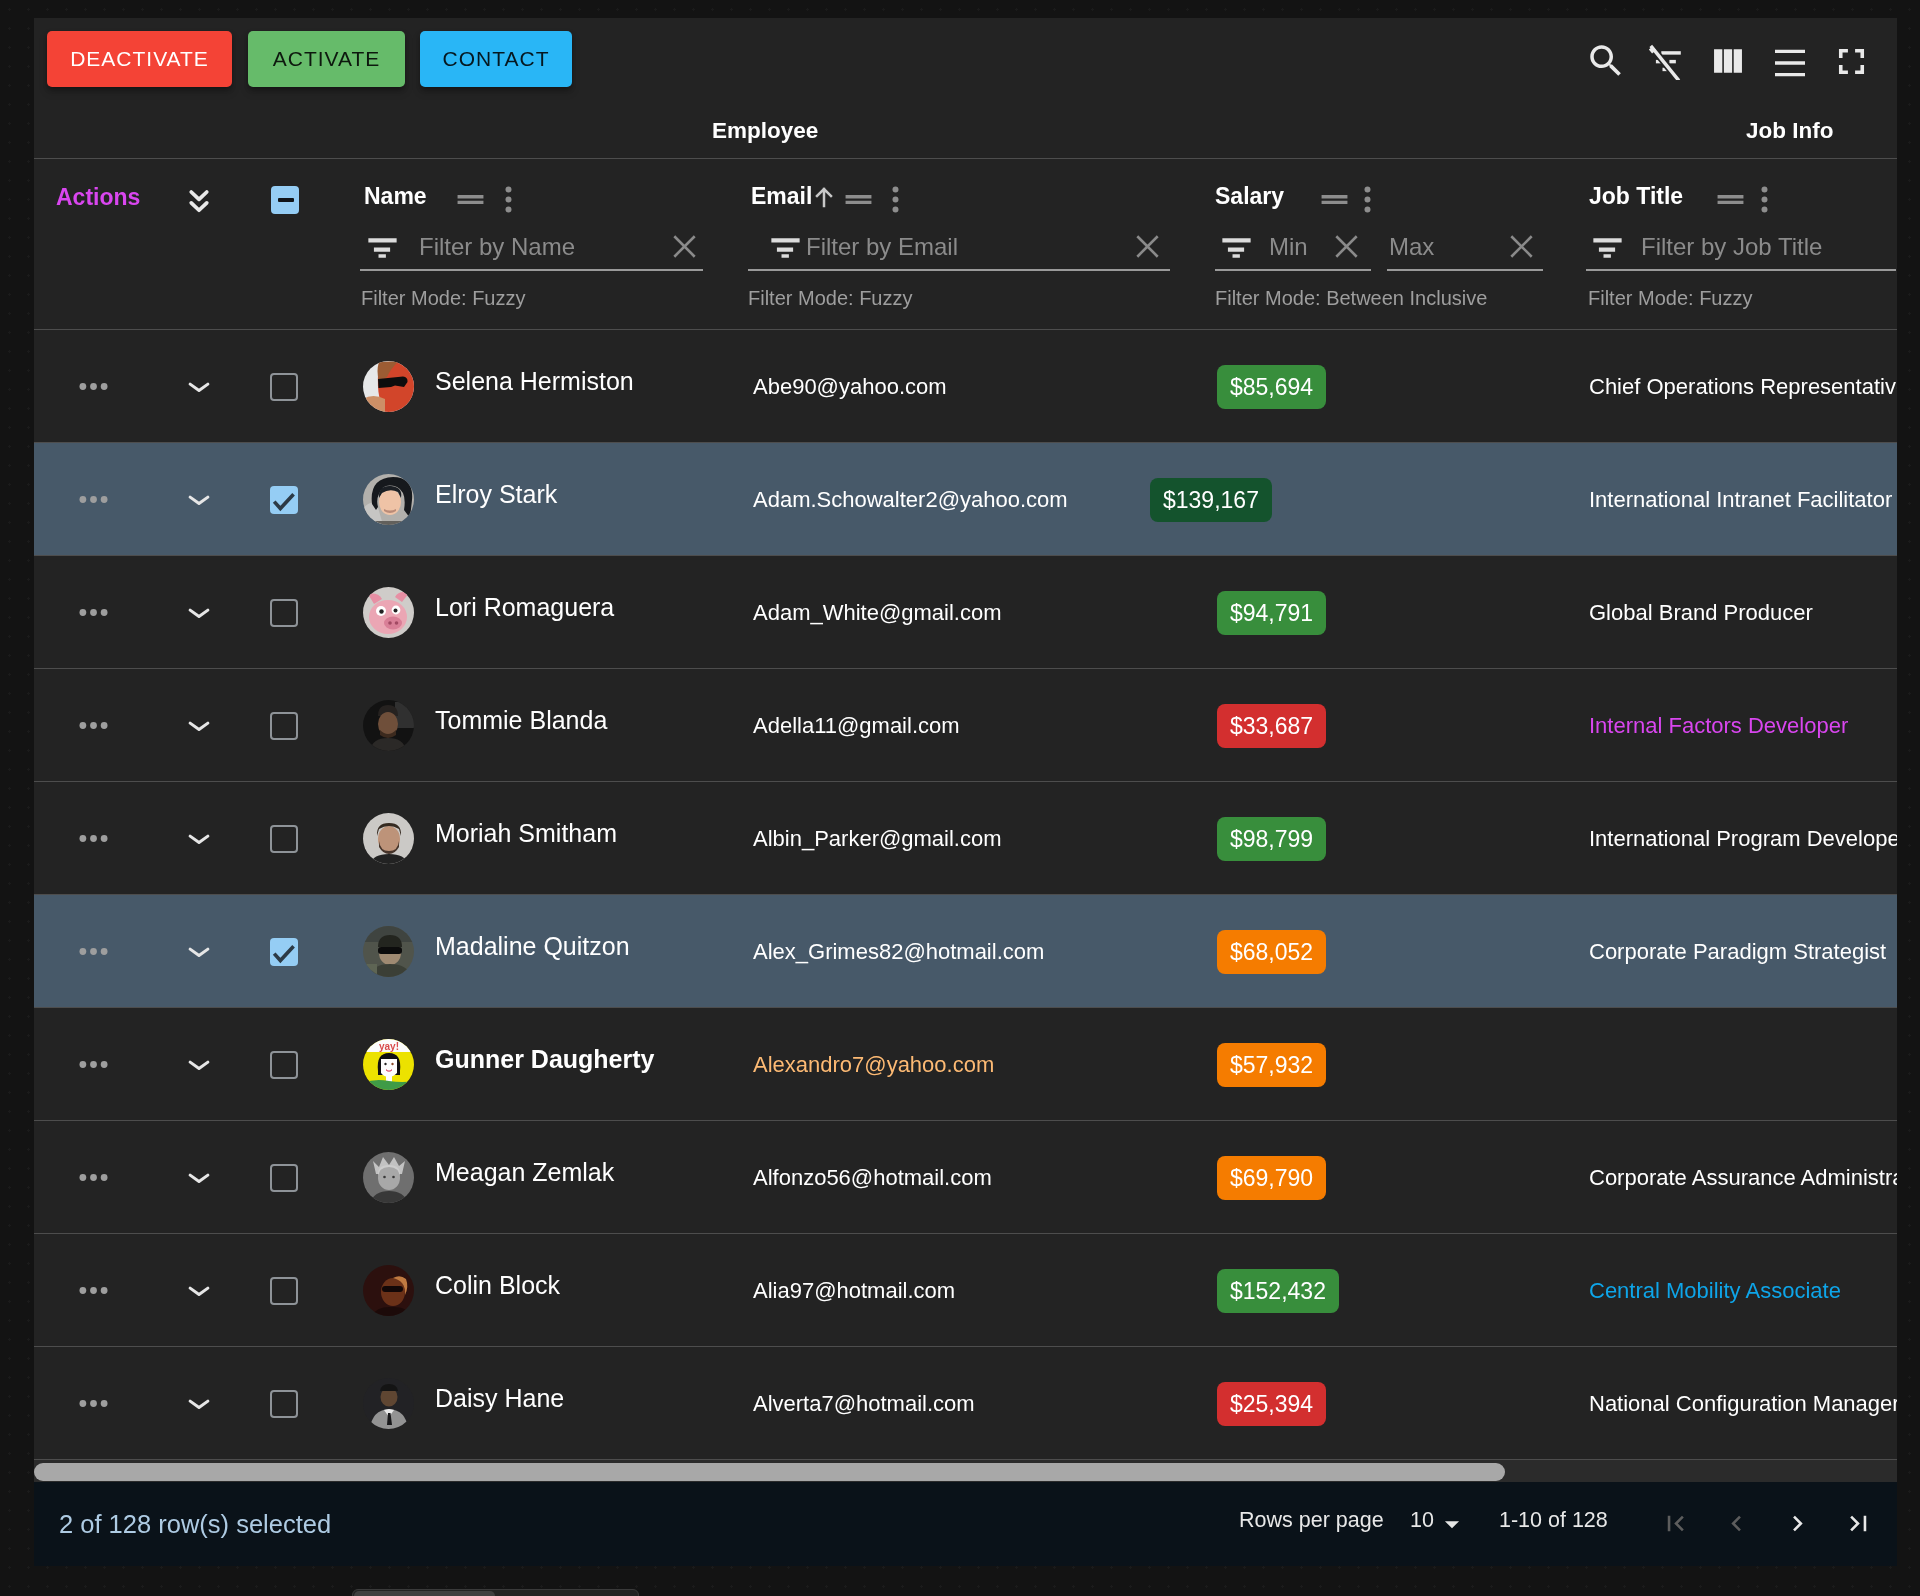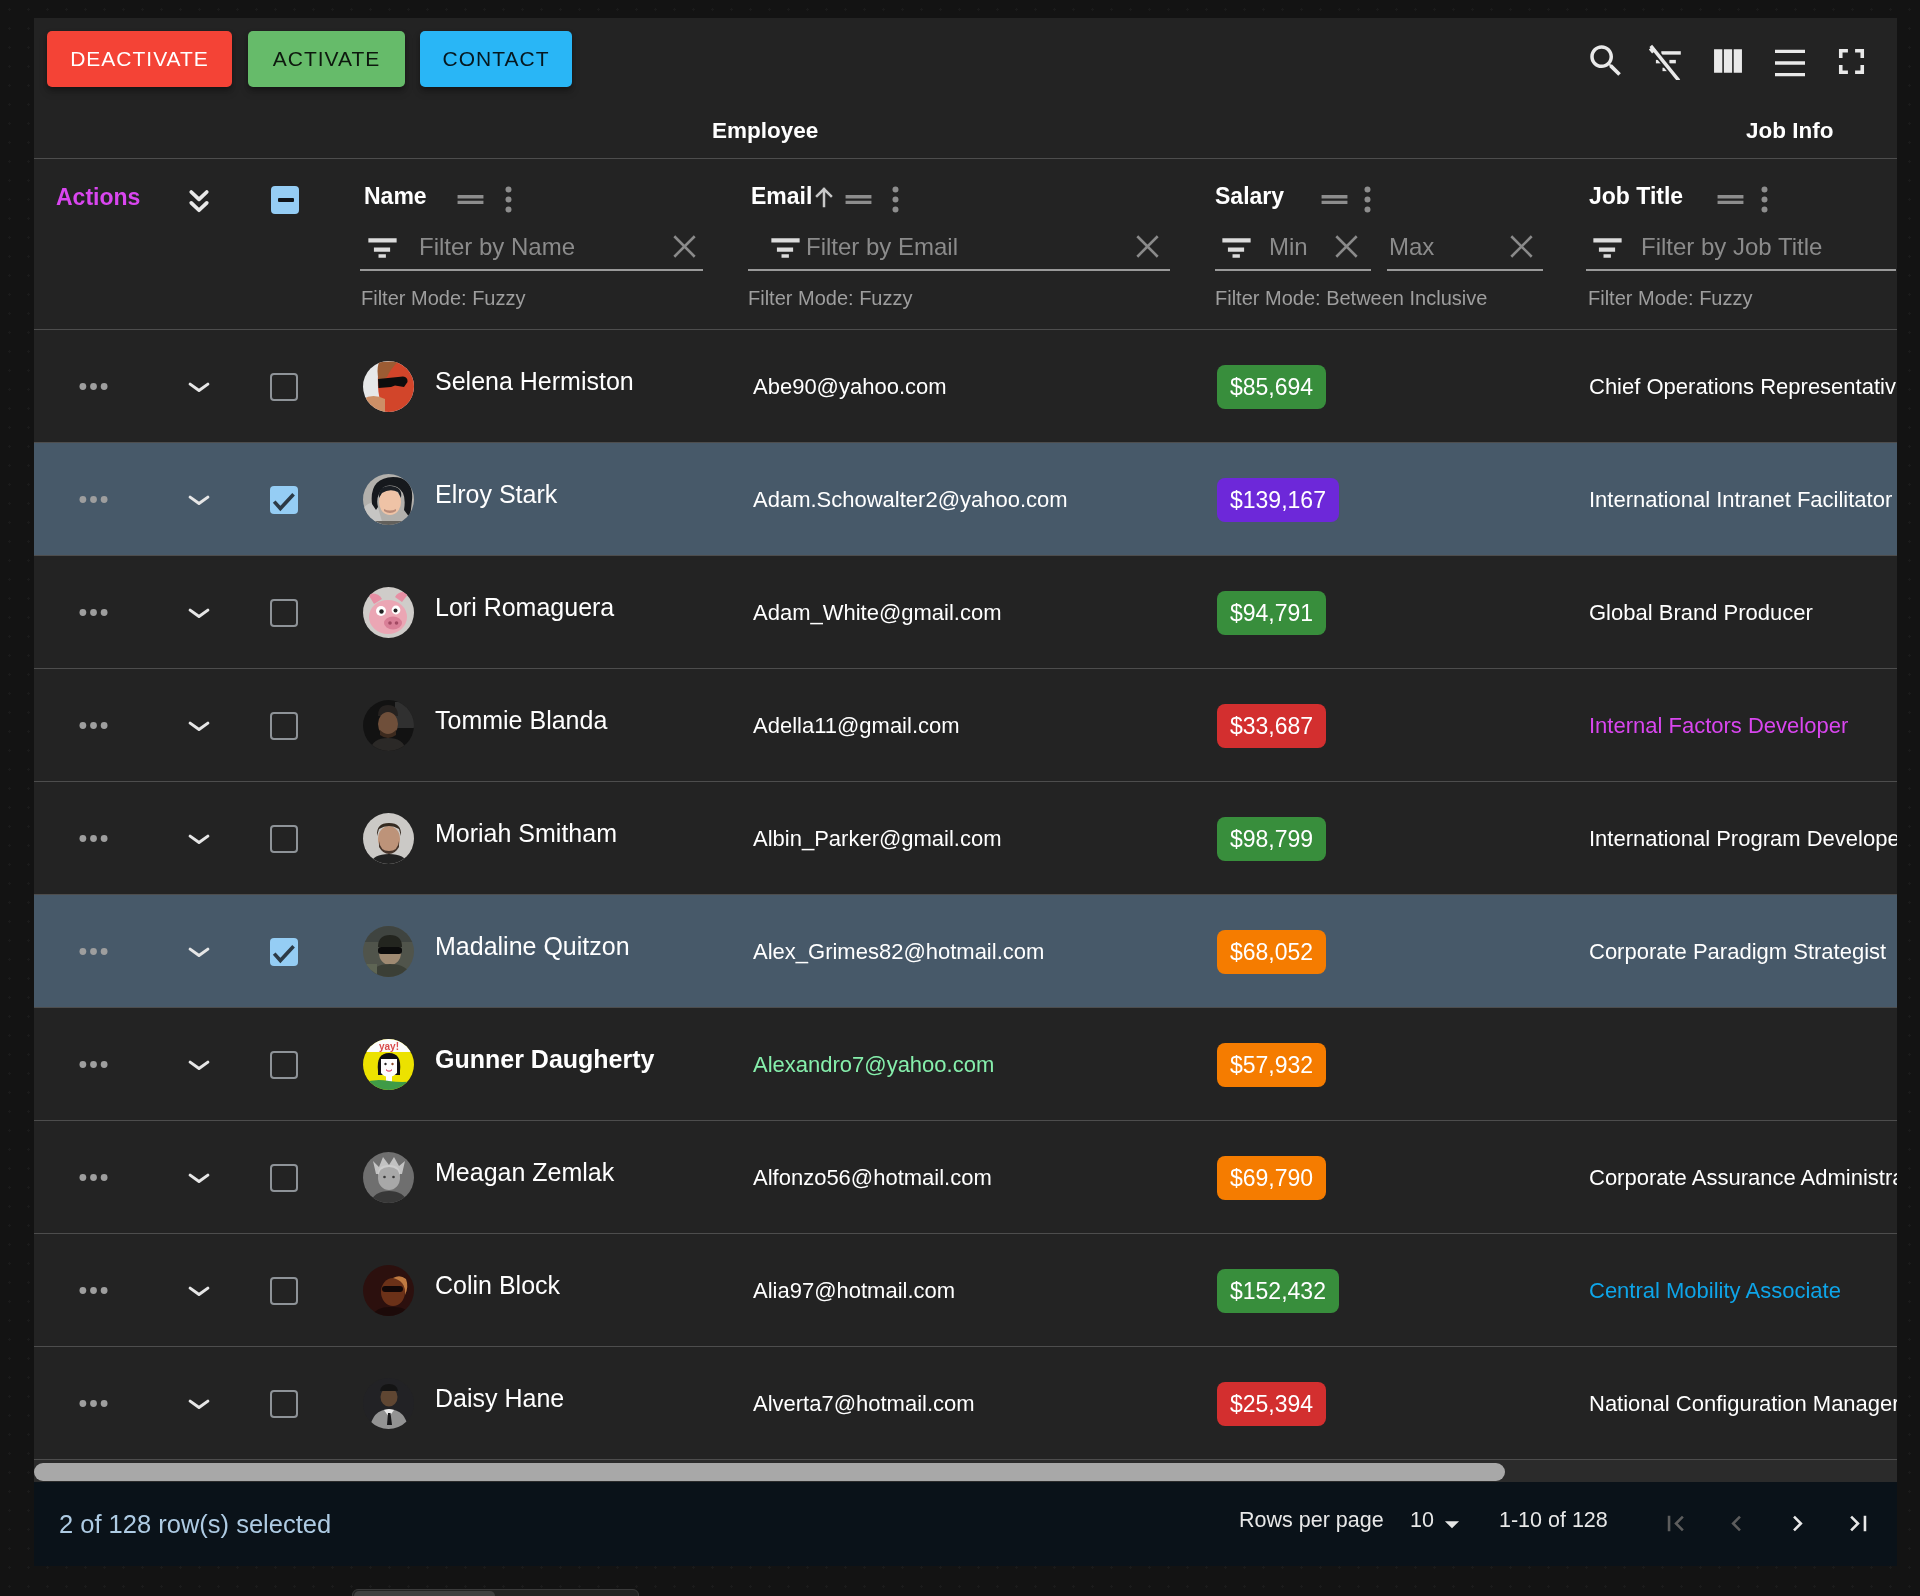--- a/index.html
+++ b/index.html
@@ -177,21 +177,21 @@
           <path d="M0 51 L0 34 Q8 26 14 30 L20 51z" fill="#c6c5c3"></path>
           <path d="M9 30 Q6 4 30 3 Q51 3 49 26 L47 44 L41 36 Q44 18 34 13 Q20 8 16 20 Q13 26 15 33 L13 36z" fill="#16191d"></path>
           <ellipse cx="27" cy="28" rx="11" ry="13" fill="#efc3a6"></ellipse>
           <path d="M16 24 Q15 11 28 12 Q40 13 38 24 L35 18 Q27 14 19 19z" fill="#1b1f24"></path>
           <path d="M21 35 Q27 38 33 35 L33 37 Q27 41 21 37z" fill="#b98b78"></path>
           <rect x="0" y="47" width="51" height="4" fill="#62605c"></rect>
         </svg></div>
     </div>
     <div class="abs txt" style="left:401px;top:50.5px;font-size:25px;color:#fff;font-weight:400;letter-spacing:0">Elroy Stark</div>
     <div class="abs txt" style="left:719px;top:56.5px;font-size:22px;color:#fff;font-weight:400;letter-spacing:0">Adam.Schowalter2@yahoo.com</div>
-    <div class="chip" style="left:1183px;top:56.5px;background:#6d28d9">$139,167</div>
+    <div class="chip" style="left:1116px;top:56.5px;background:#14532d">$139,167</div>
     <div class="abs" style="left:1555px;top:0;width:308px;height:113px;overflow:hidden">
       <div class="abs txt" style="left:0px;top:56.5px;font-size:22px;color:#fff;font-weight:400;letter-spacing:0">International Intranet Facilitator</div>
     </div>
   </div>
 <div class="row" style="top:556px;background:transparent">
     <div class="abs" style="left:44.5px;top:42px;width:29px;height:29px"><svg width="29" height="29" viewBox="0 0 24 24">
         <circle cx="3.2" cy="12" r="2.8" fill="#9e9e9e"></circle>
         <circle cx="12" cy="12" r="2.8" fill="#9e9e9e"></circle>
         <circle cx="20.8" cy="12" r="2.8" fill="#9e9e9e"></circle>
       </svg></div>
@@ -323,21 +323,21 @@
           <path d="M15 32 Q13 14 26 14 Q39 14 37 32 L37 36 L15 36z" fill="#101012"></path>
           <path d="M18 20 L34 20 L34 34 Q30 38 26 38 Q21 38 18 34z" fill="#fdfdfd"></path>
           <rect x="23" y="36" width="6" height="8" fill="#fdfdfd"></rect>
           <circle cx="22.5" cy="25" r="1.2" fill="#222"></circle>
           <circle cx="29.5" cy="25" r="1.2" fill="#8a4a2a"></circle>
           <path d="M23 30 Q26 33 29 30 L29 31.5 Q26 34 23 31.5z" fill="#d94b6b"></path>
           <path d="M0 44 Q12 39 26 42 Q40 44 51 42 L51 51 L0 51z" fill="#3f9b47"></path>
         </svg></div>
     </div>
     <div class="abs txt" style="left:401px;top:50.5px;font-size:25px;color:#fff;font-weight:700;letter-spacing:0">Gunner Daugherty</div>
-    <div class="abs txt" style="left:719px;top:56.5px;font-size:22px;color:#86efac;font-weight:400;letter-spacing:0">Alexandro7@yahoo.com</div>
+    <div class="abs txt" style="left:719px;top:56.5px;font-size:22px;color:#fdba74;font-weight:400;letter-spacing:0">Alexandro7@yahoo.com</div>
     <div class="chip" style="left:1183px;top:56.5px;background:#f57c00">$57,932</div>
   </div>
 <div class="row" style="top:1121px;background:transparent">
     <div class="abs" style="left:44.5px;top:42px;width:29px;height:29px"><svg width="29" height="29" viewBox="0 0 24 24">
         <circle cx="3.2" cy="12" r="2.8" fill="#9e9e9e"></circle>
         <circle cx="12" cy="12" r="2.8" fill="#9e9e9e"></circle>
         <circle cx="20.8" cy="12" r="2.8" fill="#9e9e9e"></circle>
       </svg></div>
     <div class="abs" style="left:150px;top:41.5px;width:30px;height:30px"><svg width="30" height="30" viewBox="0 0 24 24">
         <path fill="none" stroke="#e6e6e6" stroke-width="2.4" stroke-linecap="round" stroke-linejoin="round" d="M4.9 9.7 12 14.8 19.1 9.7"></path>

